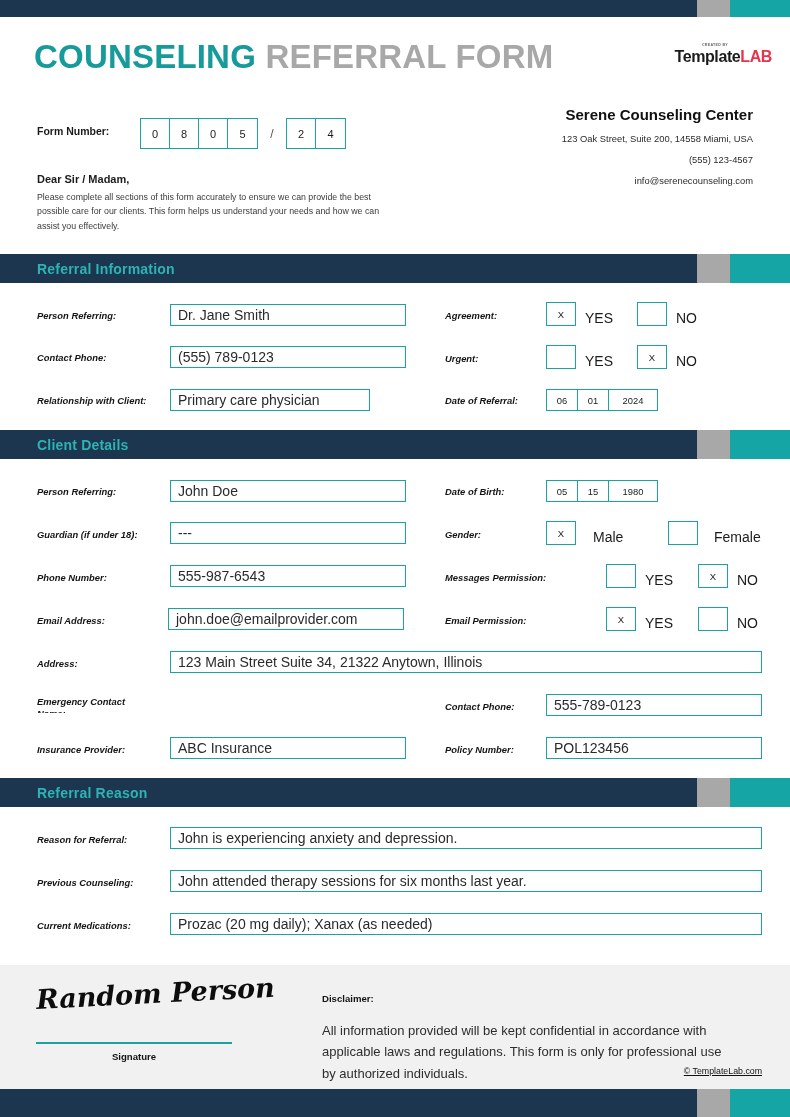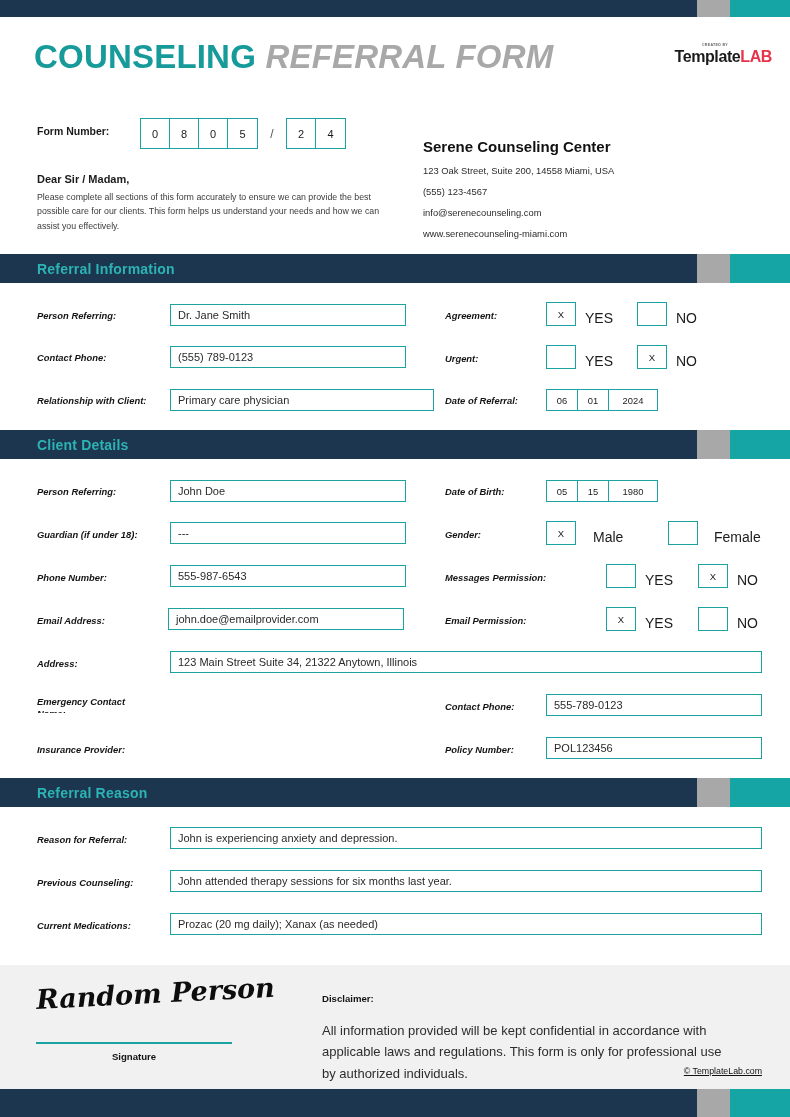--- a/index.html
+++ b/index.html
@@ -20,21 +20,21 @@
   .strip-top    { top: 0;   height: 17px; }
   .strip-bottom { top: 1089px; height: 28px; }
 
   
   .header { position: absolute; top: 17px; left: 0; width: 790px; height: 228px; }
   .title {
     position: absolute; left: 34px; top: 21px;
     font-size: 33px; font-weight: bold; letter-spacing: .2px; white-space: nowrap;
   }
   .title .t-teal { color: #179a9a; margin-top: 8px; }
-  .title .t-gray { color: #a8a8a8; font-style: italic; }
+  .title .t-gray { color: #a8a8a8; }
 
   .logo { position: absolute; right: 18px; top: 27px; text-align: right; line-height: 1; }
   .logo .createdby {
     font-size: 3.6px; letter-spacing: .3px; color: #666;
     font-weight: bold; display: block; margin: 0 0 1px 0;
     transform: translateX(-44px);
   }
   .logo .wordmark { font-size: 16px; font-weight: bold; letter-spacing: -.4px; }
   .logo .w-dark { color: #1b1b1b; }
   .logo .w-red  { color: #e8334a; }
@@ -52,21 +52,21 @@
   }
   .fn-cell:last-child { border-right: none; }
   .fn-slash { width: 28px; text-align: center; font-size: 12px; color: #555; }
 
   .salutation { position: absolute; left: 37px; top: 156px; font-size: 11px; font-weight: bold; }
   .intro {
     position: absolute; left: 37px; top: 173px; width: 352px;
     font-size: 8.8px; line-height: 1.62; color: #3a3a3a;
   }
 
-  .org { position: absolute; right: 37px; top: 121px; text-align: left; width: 330px; }
+  .org { position: absolute; right: 37px; top: 89px; text-align: right; width: 330px; }
   .org-name { font-size: 15px; font-weight: bold; color: #111; margin-bottom: 10px; }
   .org-line { font-size: 9.4px; color: #2b2b2b; margin-bottom: 10px; }
 
   
   .sec-bar { position: absolute; left: 0; width: 790px; height: 29px; display: flex; }
   .sec-bar .sb-navy {
     background: #1d3650; flex: 0 0 697px; display: flex; align-items: center;
   }
   .sec-bar .sb-gray { background: #a8a8a8; flex: 0 0 33px; }
   .sec-bar .sb-teal { background: #15a5a5; flex: 1 1 auto; }
@@ -74,21 +74,21 @@
     color: #2cb3b3; font-size: 14px; font-weight: bold; padding-left: 37px; letter-spacing: .2px;
   }
 
   
   .field-label {
     position: absolute; font-size: 9.4px; font-weight: bold; color: #141414; line-height: 1.25; font-style: italic;
   }
   .tbox {
     position: absolute; border: 1.5px solid #1aa3a0; background: #fff;
     display: flex; align-items: center; padding: 0 7px;
-    font-size: 11px; color: #2a2a2a; height: 22px;
+    font-size: 14px; color: #2a2a2a; height: 22px;
   }
   .cbox {
     position: absolute; border: 1.5px solid #1aa3a0; background: #fff;
     display: flex; align-items: center; justify-content: center;
     font-size: 9.5px; color: #1b1b1b;
   }
   .cb-label { position: absolute; font-size: 14px; color: #1b1b1b; }
   .date-group { position: absolute; display: flex; border: 1.5px solid #1aa3a0; height: 22px; }
   .date-cell {
     display: flex; align-items: center; justify-content: center;
@@ -153,40 +153,39 @@
     </div>
 
     <div class="salutation">Dear Sir / Madam,</div>
     <div class="intro">Please complete all sections of this form accurately to ensure we can provide the best possible care for our clients. This form helps us understand your needs and how we can assist you effectively.</div>
 
     <div class="org">
       <div class="org-name">Serene Counseling Center</div>
       <div class="org-line">123 Oak Street, Suite 200, 14558 Miami, USA</div>
       <div class="org-line">(555) 123-4567</div>
       <div class="org-line">info@serenecounseling.com</div>
-      <div class="org-line">www.serenecounseling-miami.com</div>
     </div>
   </div>
 
   <div class="sec-bar" style="top:254px">
     <div class="sb-navy">
       <span class="sec-title">Referral Information</span>
     </div>
     <div class="sb-gray"></div>
     <div class="sb-teal"></div>
   </div>
 
   <div class="field-label" style="left:37px; top:310px">Person Referring:</div>
   <div class="tbox" style="left:170px; top:304px; width:236px">Dr. Jane Smith</div>
 
   <div class="field-label" style="left:37px; top:352px">Contact Phone:</div>
   <div class="tbox" style="left:170px; top:346px; width:236px">(555) 789-0123</div>
 
   <div class="field-label" style="left:37px; top:395px">Relationship with Client:</div>
-  <div class="tbox" style="left:170px; top:389px; width:264px">Primary care physician</div>
+  <div class="tbox" style="left:170px; top:389px; width:200px">Primary care physician</div>
 
   <div class="field-label" style="left:445px; top:310px">Agreement:</div>
   <div class="cbox" style="left:546px; top:302px; width:30px; height:24px">X</div>
   <div class="cb-label" style="left:585px; top:310px">YES</div>
   <div class="cbox" style="left:637px; top:302px; width:30px; height:24px"></div>
   <div class="cb-label" style="left:676px; top:310px">NO</div>
 
   <div class="field-label" style="left:445px; top:353px">Urgent:</div>
   <div class="cbox" style="left:546px; top:345px; width:30px; height:24px"></div>
   <div class="cb-label" style="left:585px; top:353px">YES</div>
@@ -222,20 +221,21 @@
 
   <div class="field-label" style="left:37px; top:658px">Address:</div>
   <div class="tbox" style="left:170px; top:651px; width:592px">123 Main Street Suite 34, 21322 Anytown, Illinois</div>
 
   <div class="field-label" style="left:37px; top:696px; width:110px">
     <span>Emergency Contact</span><br>
     <span style="display:inline-block; height:5px; overflow:hidden; vertical-align:top">Name:</span>
   </div>
 
   <div class="field-label" style="left:37px; top:744px">Insurance Provider:</div>
+  <div class="tbox" style="left:170px; top:737px; width:236px">ABC Insurance</div>
 
   <div class="field-label" style="left:445px; top:486px">Date of Birth:</div>
   <div class="date-group" style="left:546px; top:480px">
     <div class="date-cell" style="width:31px">05</div>
     <div class="date-cell" style="width:31px">15</div>
     <div class="date-cell" style="width:48px">1980</div>
   </div>
 
   <div class="field-label" style="left:445px; top:529px">Gender:</div>
   <div class="cbox" style="left:546px; top:521px; width:30px; height:24px">X</div>

